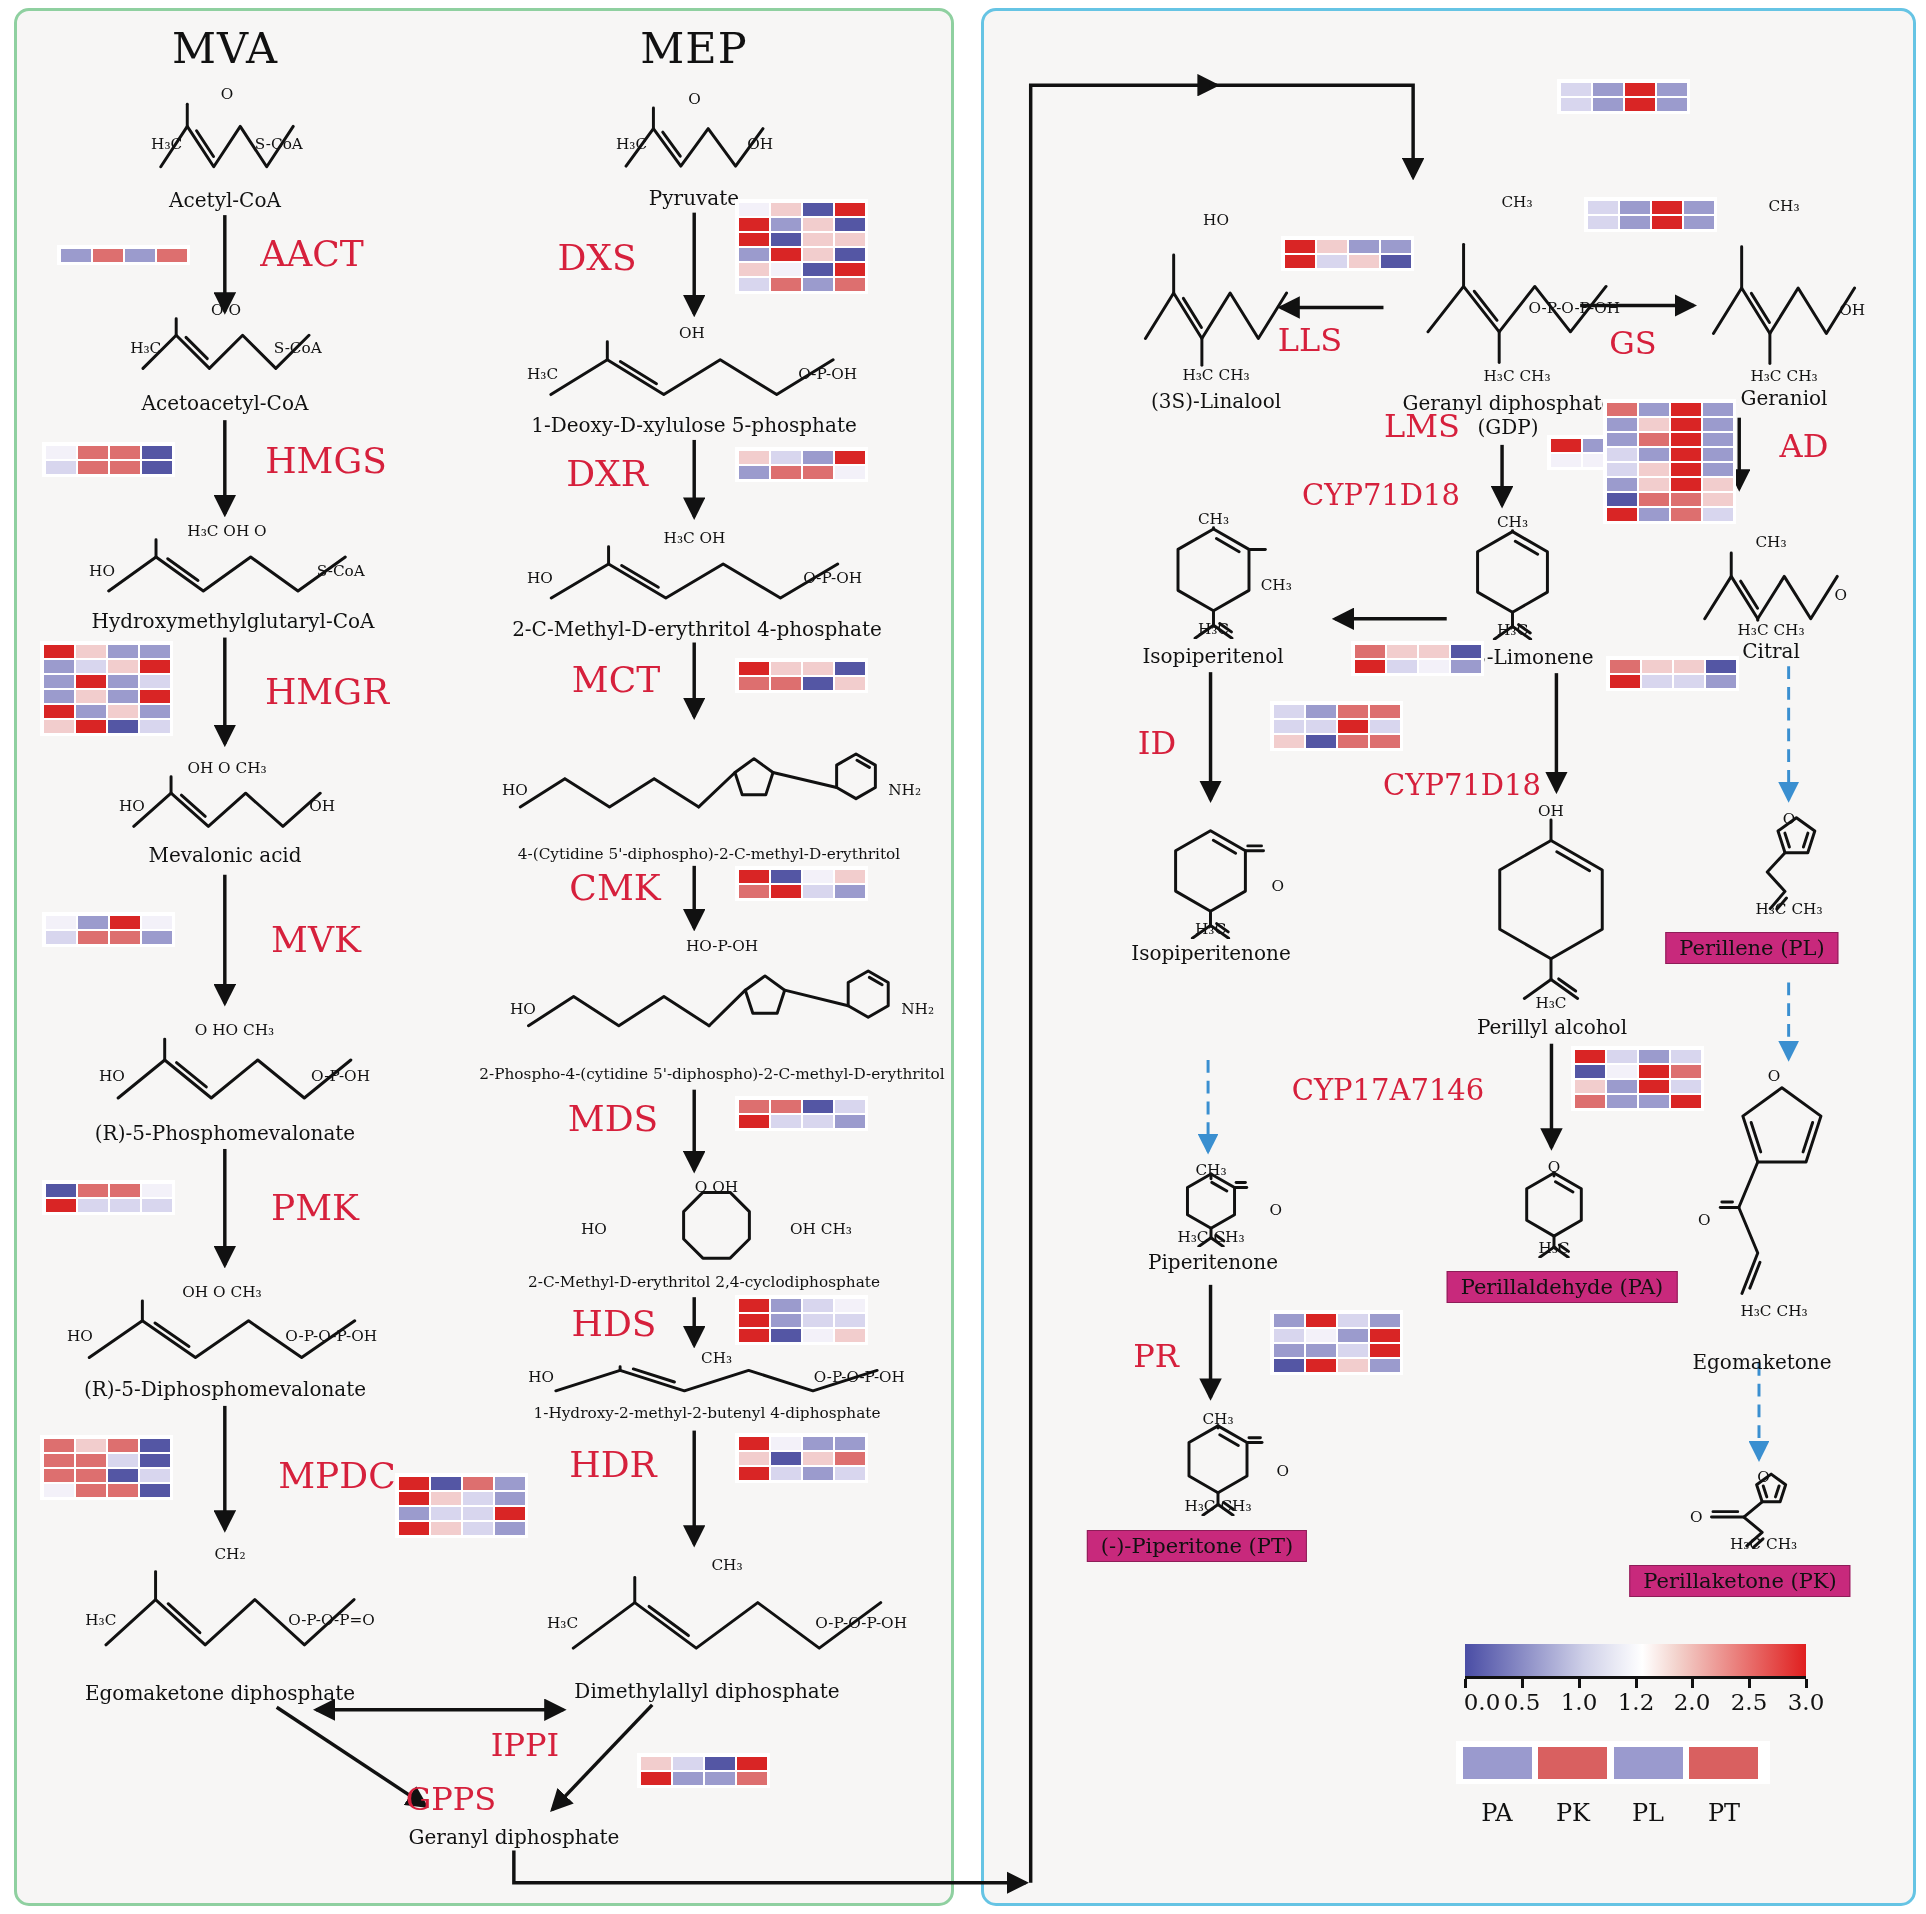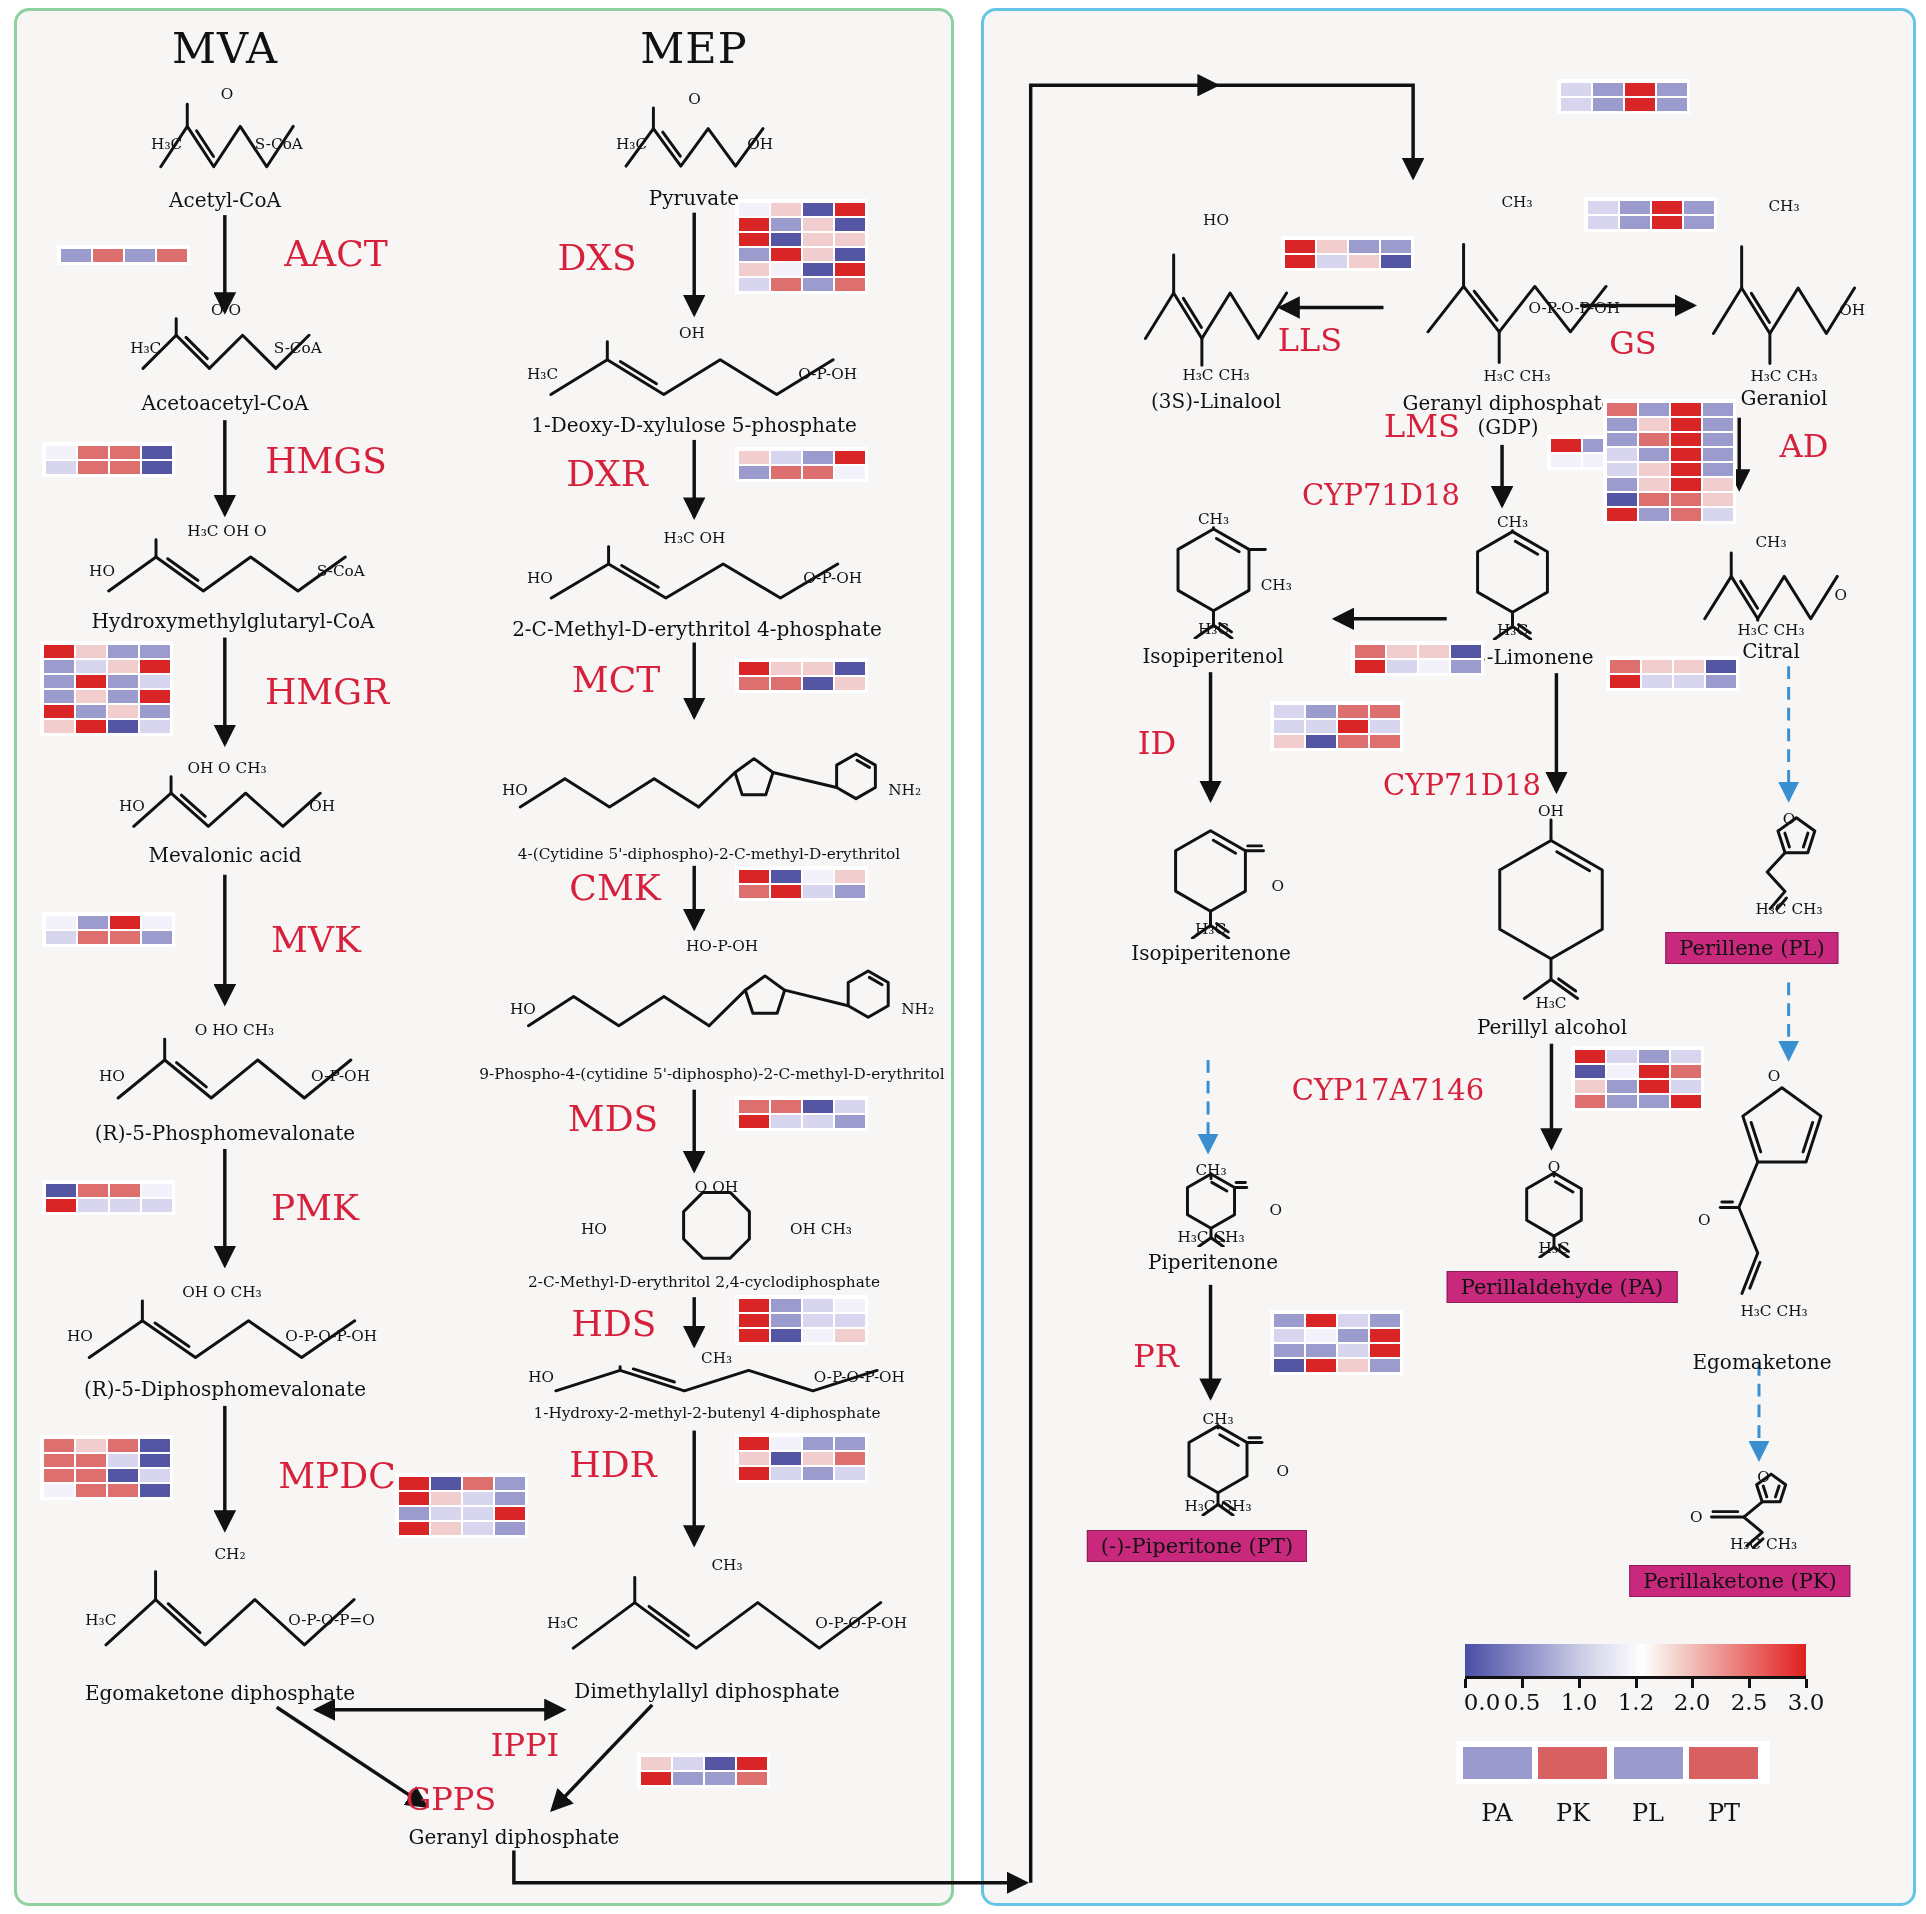--- a/index.html
+++ b/index.html
@@ -210,21 +210,21 @@
           <path d="M522.0,76.3 L561.8,105.2 L546.6,151.9 L497.4,151.9 L482.2,105.2 Z"></path>
           <line x1="408.9" y1="177.12" x2="482.22681648853666" y2="105.15690929523969"></line>
           <path d="M730.8,66.4 L771.3,89.8 L771.3,136.5 L730.8,159.9 L690.3,136.5 L690.3,89.8 Z"></path>
           <line x1="733.0860449271192" y1="79.28685403784439" x2="758.9919824457654" y2="94.2436540378444"></line>
           <line x1="561.7731835114633" y1="105.1569092952397" x2="690.3219726271153" y2="136.53"></line>
           <text x="435" y="26" text-anchor="middle">HO-P-OH</text>
           <text x="6" y="152.52">HO</text>
           <text x="864" y="152.52" text-anchor="end">NH₂</text>
         </svg>
       </div>
-      <div class="cname small" style="left: 712px; top: 1074px;">9-Phospho-4-(cytidine 5'-diphospho)-2-C-methyl-D-erythritol</div>
+      <div class="cname small" style="left: 712px; top: 1074px;">2-Phospho-4-(cytidine 5'-diphospho)-2-C-methyl-D-erythritol</div>
       <div class="compound" style="left: 578px; top: 1179px; width: 277px; height: 89px;">
         <svg class="sketch" width="277" height="89" viewBox="0 0 560 180">
           <path d="M307.6,27.1 L346.5,66.0 L346.5,121.2 L307.6,160.1 L252.4,160.1 L213.5,121.2 L213.5,66.0 L252.4,27.1 Z"></path>
           <text x="280" y="26" text-anchor="middle">O   OH</text>
           <text x="6" y="111.6">HO</text>
           <text x="554" y="111.6" text-anchor="end">OH  CH₃</text>
         </svg>
       </div>
       <div class="cname small" style="left: 704px; top: 1282px;">2-C-Methyl-D-erythritol 2,4-cyclodiphosphate</div>
       <div class="compound" style="left: 524px; top: 1350px; width: 385px; height: 51px;">
@@ -441,21 +441,21 @@
           <path d="M152.3,66.3 L115.1,97.3 L152.3,128.2 L121.3,155.8"></path>
           <line x1="154.02489869927845" y1="141.42695195318325" x2="134.18489869927845" y2="159.03975195318327"></line>
           <line x1="115.10216858902504" y1="97.28716614584836" x2="49.6" y2="97.28716614584836"></line>
           <line x1="52.7" y1="86.28716614584836" x2="102.70216858902504" y2="86.28716614584836"></line>
           <text x="155" y="26" text-anchor="middle">O</text>
           <text x="6" y="106.64">O</text>
           <text x="155" y="162" text-anchor="middle">H₃C    CH₃</text>
         </svg>
       </div>
       <div class="cname hl" style="left: 1740px; top: 1581px;">Perillaketone (PK)</div>
-      <div class="enzyme" style="left: 336px; top: 253px; font-size: 36px;">AACT</div>
+      <div class="enzyme" style="left: 312px; top: 253px; font-size: 36px;">AACT</div>
       <div class="enzyme" style="left: 326px; top: 460px; font-size: 36px;">HMGS</div>
       <div class="enzyme" style="left: 327px; top: 691px; font-size: 36px;">HMGR</div>
       <div class="enzyme" style="left: 316px; top: 939px; font-size: 36px;">MVK</div>
       <div class="enzyme" style="left: 315px; top: 1207px; font-size: 36px;">PMK</div>
       <div class="enzyme" style="left: 337px; top: 1475px; font-size: 36px;">MPDC</div>
       <div class="enzyme" style="left: 525px; top: 1745px; font-size: 32px;">IPPI</div>
       <div class="enzyme" style="left: 451px; top: 1799px; font-size: 32px;">GPPS</div>
       <div class="enzyme" style="left: 597px; top: 257px; font-size: 36px;">DXS</div>
       <div class="enzyme" style="left: 607px; top: 473px; font-size: 36px;">DXR</div>
       <div class="enzyme" style="left: 616px; top: 679px; font-size: 36px;">MCT</div>

